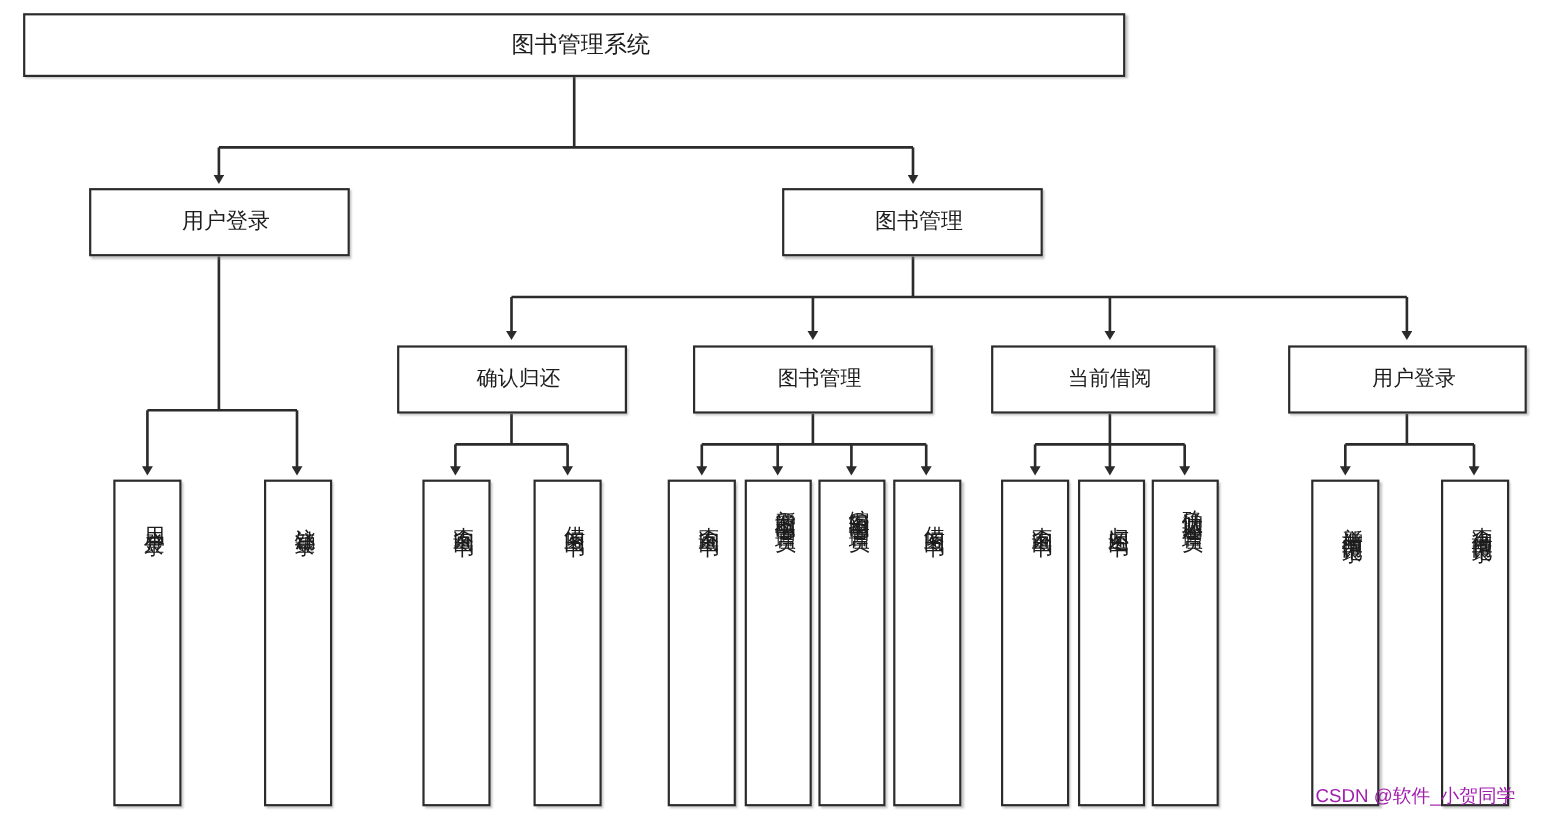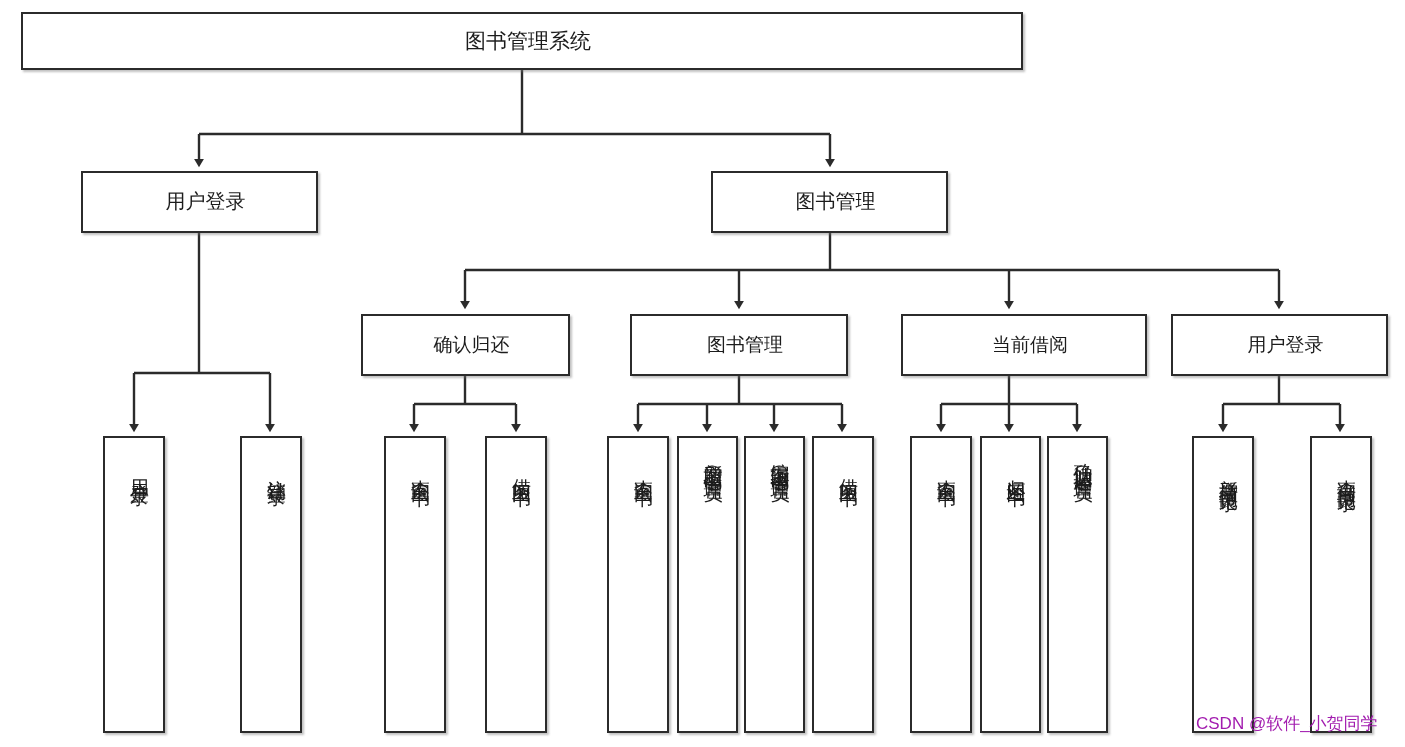--- a/index.html
+++ b/index.html
@@ -148,21 +148,21 @@
   </div>
 
   <div class="node node-l2" style="left:361px; top:314px; width:209px; height:62px;">
     <span class="node-label">确认归还</span>
   </div>
 
   <div class="node node-l2" style="left:630px; top:314px; width:218px; height:62px;">
     <span class="node-label">图书管理</span>
   </div>
 
-  <div class="node node-l2" style="left:901px; top:314px; width:246px; height:62px;">
+  <div class="node node-l2" style="left:901px; top:314px; width:204px; height:62px;">
     <span class="node-label">当前借阅</span>
   </div>
 
   <div class="node node-l2" style="left:1171px; top:314px; width:217px; height:62px;">
     <span class="node-label">用户登录</span>
   </div>
 
   <div class="node node-leaf" style="left:103px; top:436px; width:62px; height:297px;">
     <span class="node-label">用户登录</span>
   </div>

